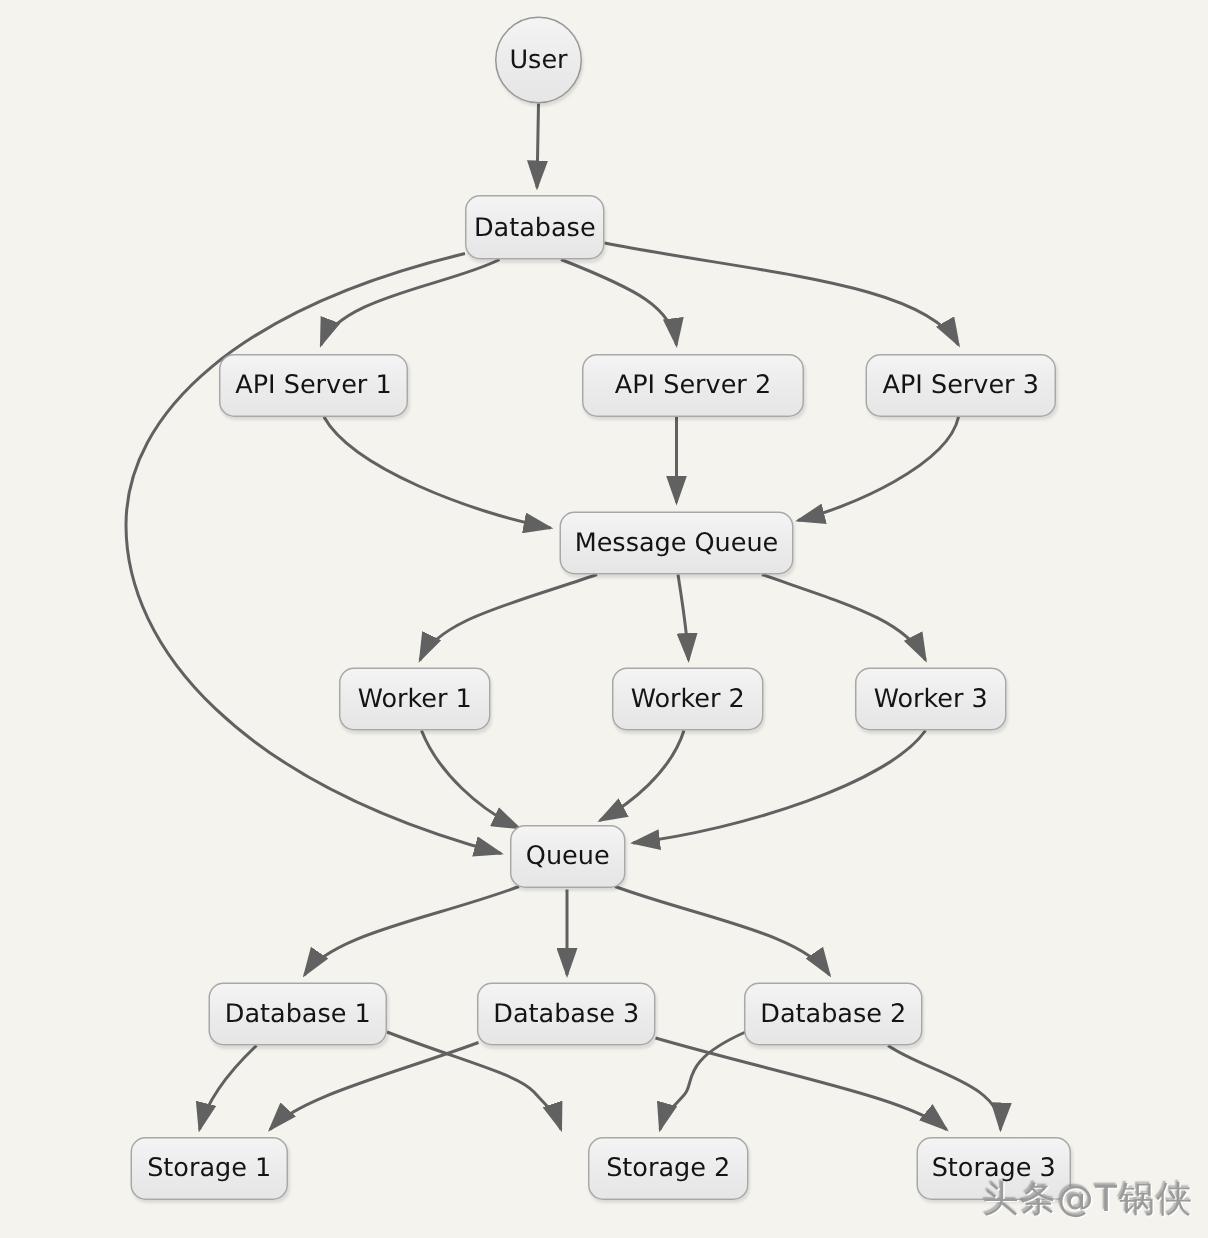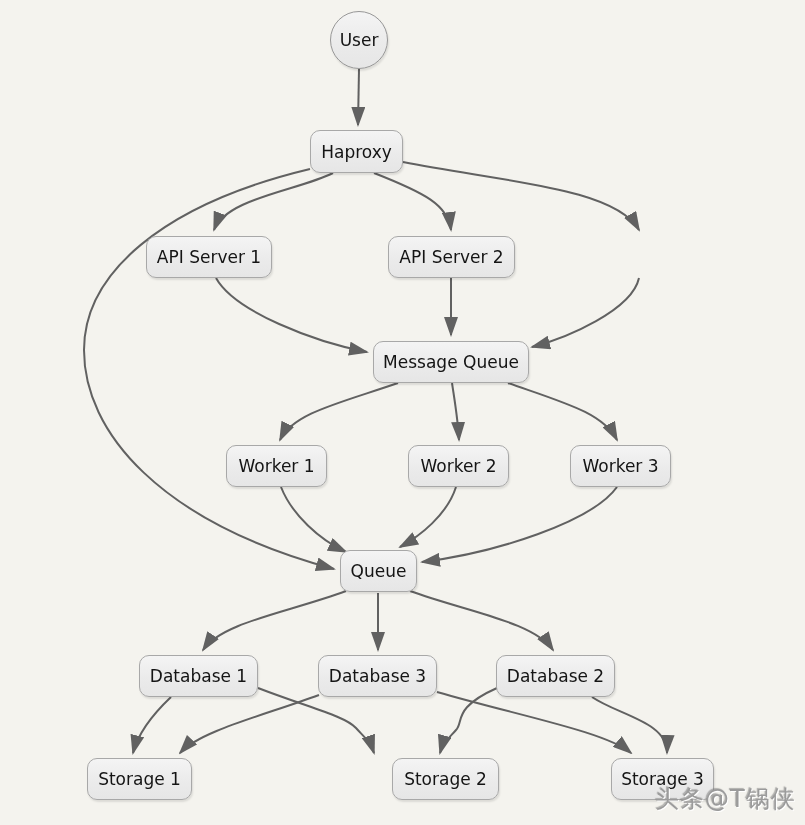--- a/index.html
+++ b/index.html
@@ -34,21 +34,21 @@
     box-sizing:border-box;
   }
   .node.circle{
     border-radius:50%;
     border-color:#979797;
   }
   
   .n-user     {left:330px;top:11px;width:58px;height:58px;}
   .n-haproxy  {left:310px;top:130px;width:93px;height:43px;}
   .n-api1     {left:146px;top:236px;width:126px;height:42px;}
-  .n-api2     {left:388px;top:236px;width:127px;height:42px;}
+  .n-api2     {left:388px;top:236px;width:148px;height:42px;}
   .n-api3     {left:577px;top:236px;width:127px;height:42px;}
   .n-mq       {left:373px;top:341px;width:156px;height:42px;}
   .n-w1       {left:226px;top:445px;width:101px;height:42px;}
   .n-w2       {left:408px;top:445px;width:101px;height:42px;}
   .n-w3       {left:570px;top:445px;width:101px;height:42px;}
   .n-cache    {left:340px;top:550px;width:77px;height:42px;}
   .n-db1      {left:139px;top:655px;width:119px;height:42px;}
   .n-db3      {left:318px;top:655px;width:119px;height:42px;}
   .n-db2      {left:496px;top:655px;width:119px;height:42px;}
   .n-s1       {left:87px;top:758px;width:105px;height:42px;}
@@ -94,23 +94,24 @@
     <path class="edge" d="M410,591 C468,612 534,622 553,650" marker-end="url(#arrow)"></path>
     <path class="edge" d="M171,697 C152,715 138,733 133,753" marker-end="url(#arrow)"></path>
     <path class="edge" d="M258,688 C310,708 345,716 356,728 C363,736 370,741 374,753" marker-end="url(#arrow)"></path>
     <path class="edge" d="M319,695 C262,716 200,731 180,753" marker-end="url(#arrow)"></path>
     <path class="edge" d="M437,692 C520,716 606,732 631,753" marker-end="url(#arrow)"></path>
     <path class="edge" d="M497,688 C452,708 464,722 456,730 C450,737 443,742 440,753" marker-end="url(#arrow)"></path>
     <path class="edge" d="M592,697 C618,715 668,722 667,753" marker-end="url(#arrow)"></path>
   </svg>
 
   <div class="node circle n-user">User</div>
-  <div class="node n-haproxy">Haproxy</div>
+  <div class="node n-haproxy">Database</div>
   <div class="node n-api1">API Server 1</div>
   <div class="node n-api2">API Server 2</div>
+  <div class="node n-api3">API Server 3</div>
   <div class="node n-mq">Message Queue</div>
   <div class="node n-w1">Worker 1</div>
   <div class="node n-w2">Worker 2</div>
   <div class="node n-w3">Worker 3</div>
   <div class="node n-cache">Queue</div>
   <div class="node n-db1">Database 1</div>
   <div class="node n-db3">Database 3</div>
   <div class="node n-db2">Database 2</div>
   <div class="node n-s1">Storage 1</div>
   <div class="node n-s2">Storage 2</div>

